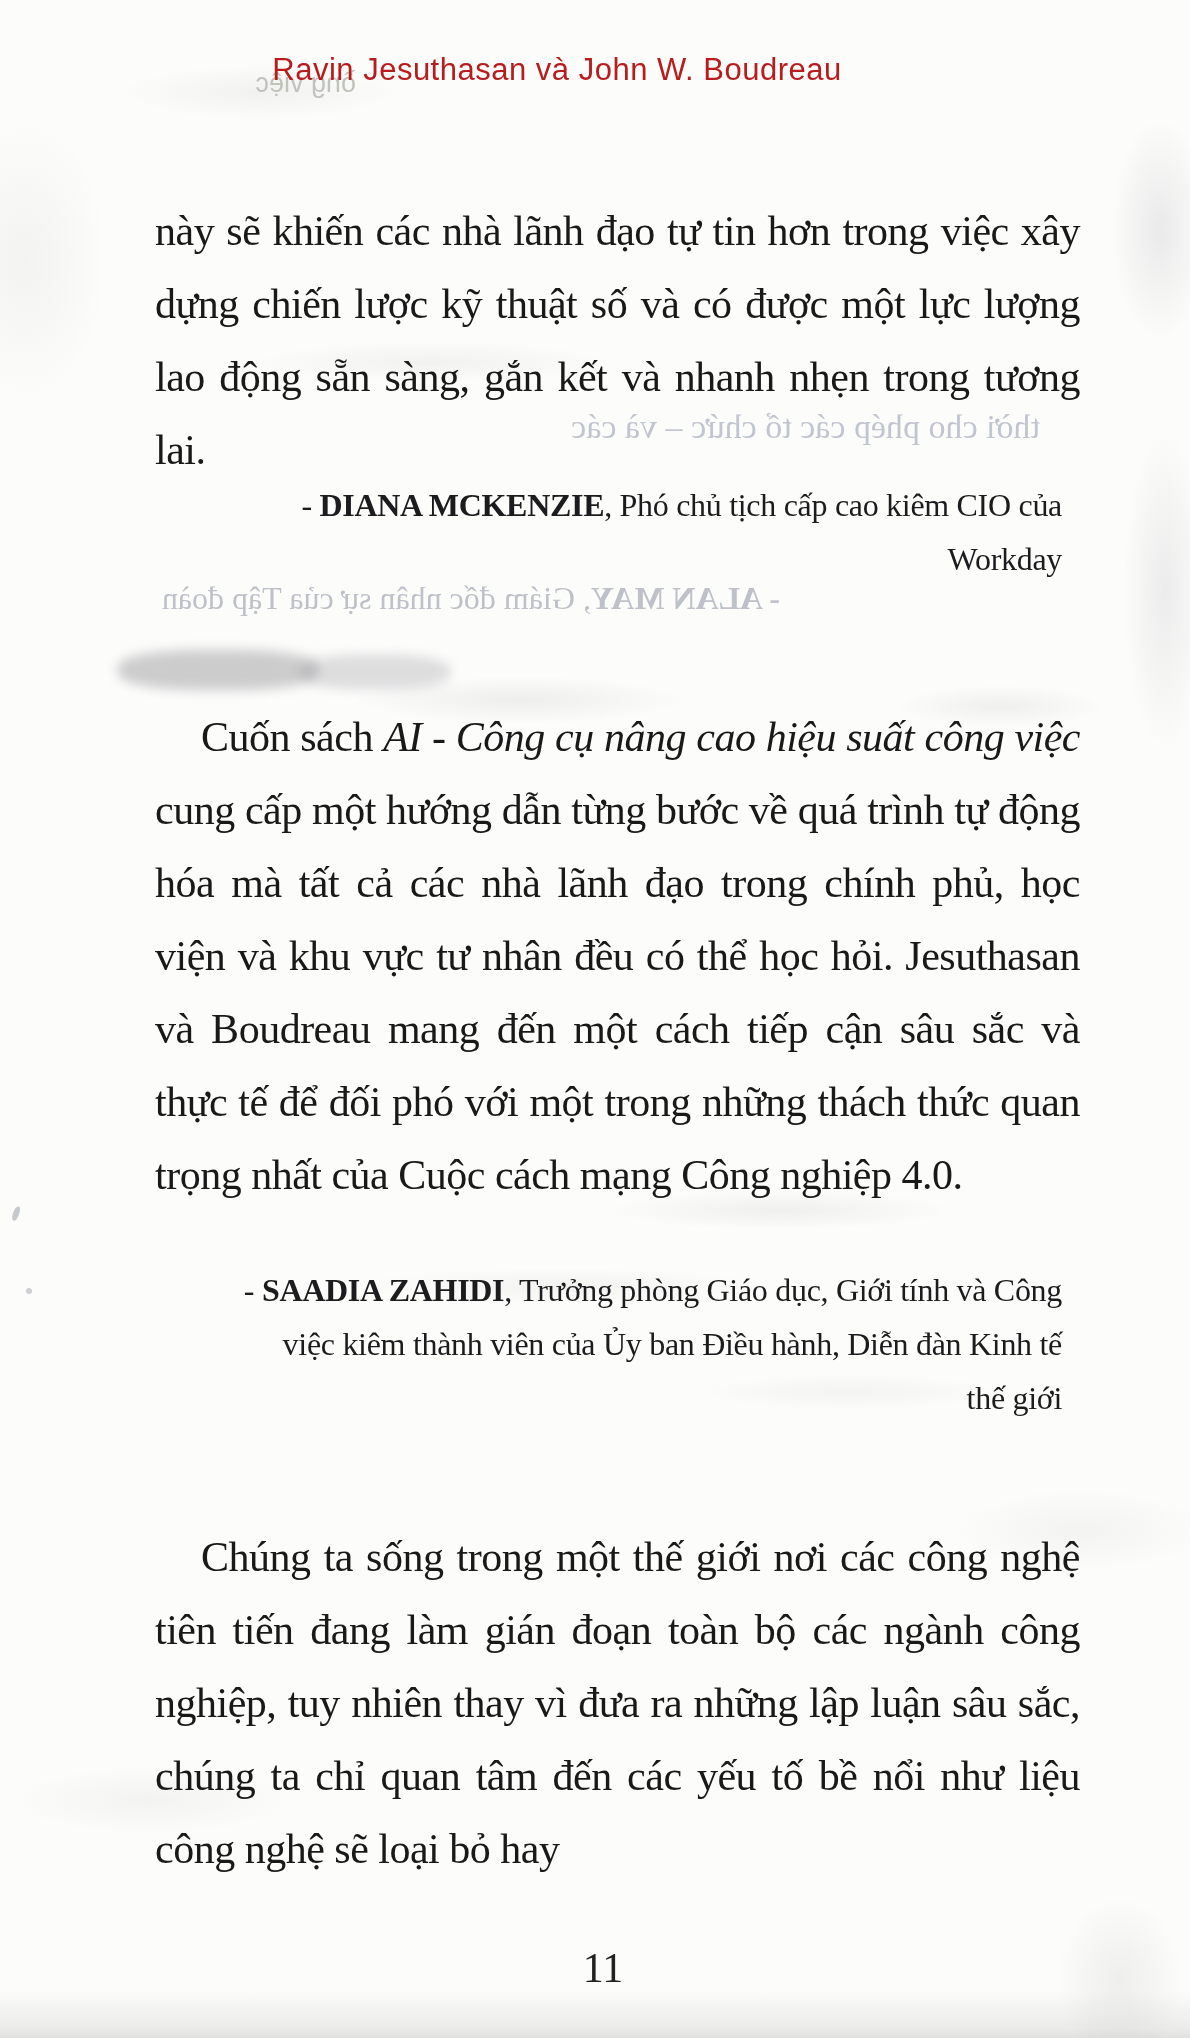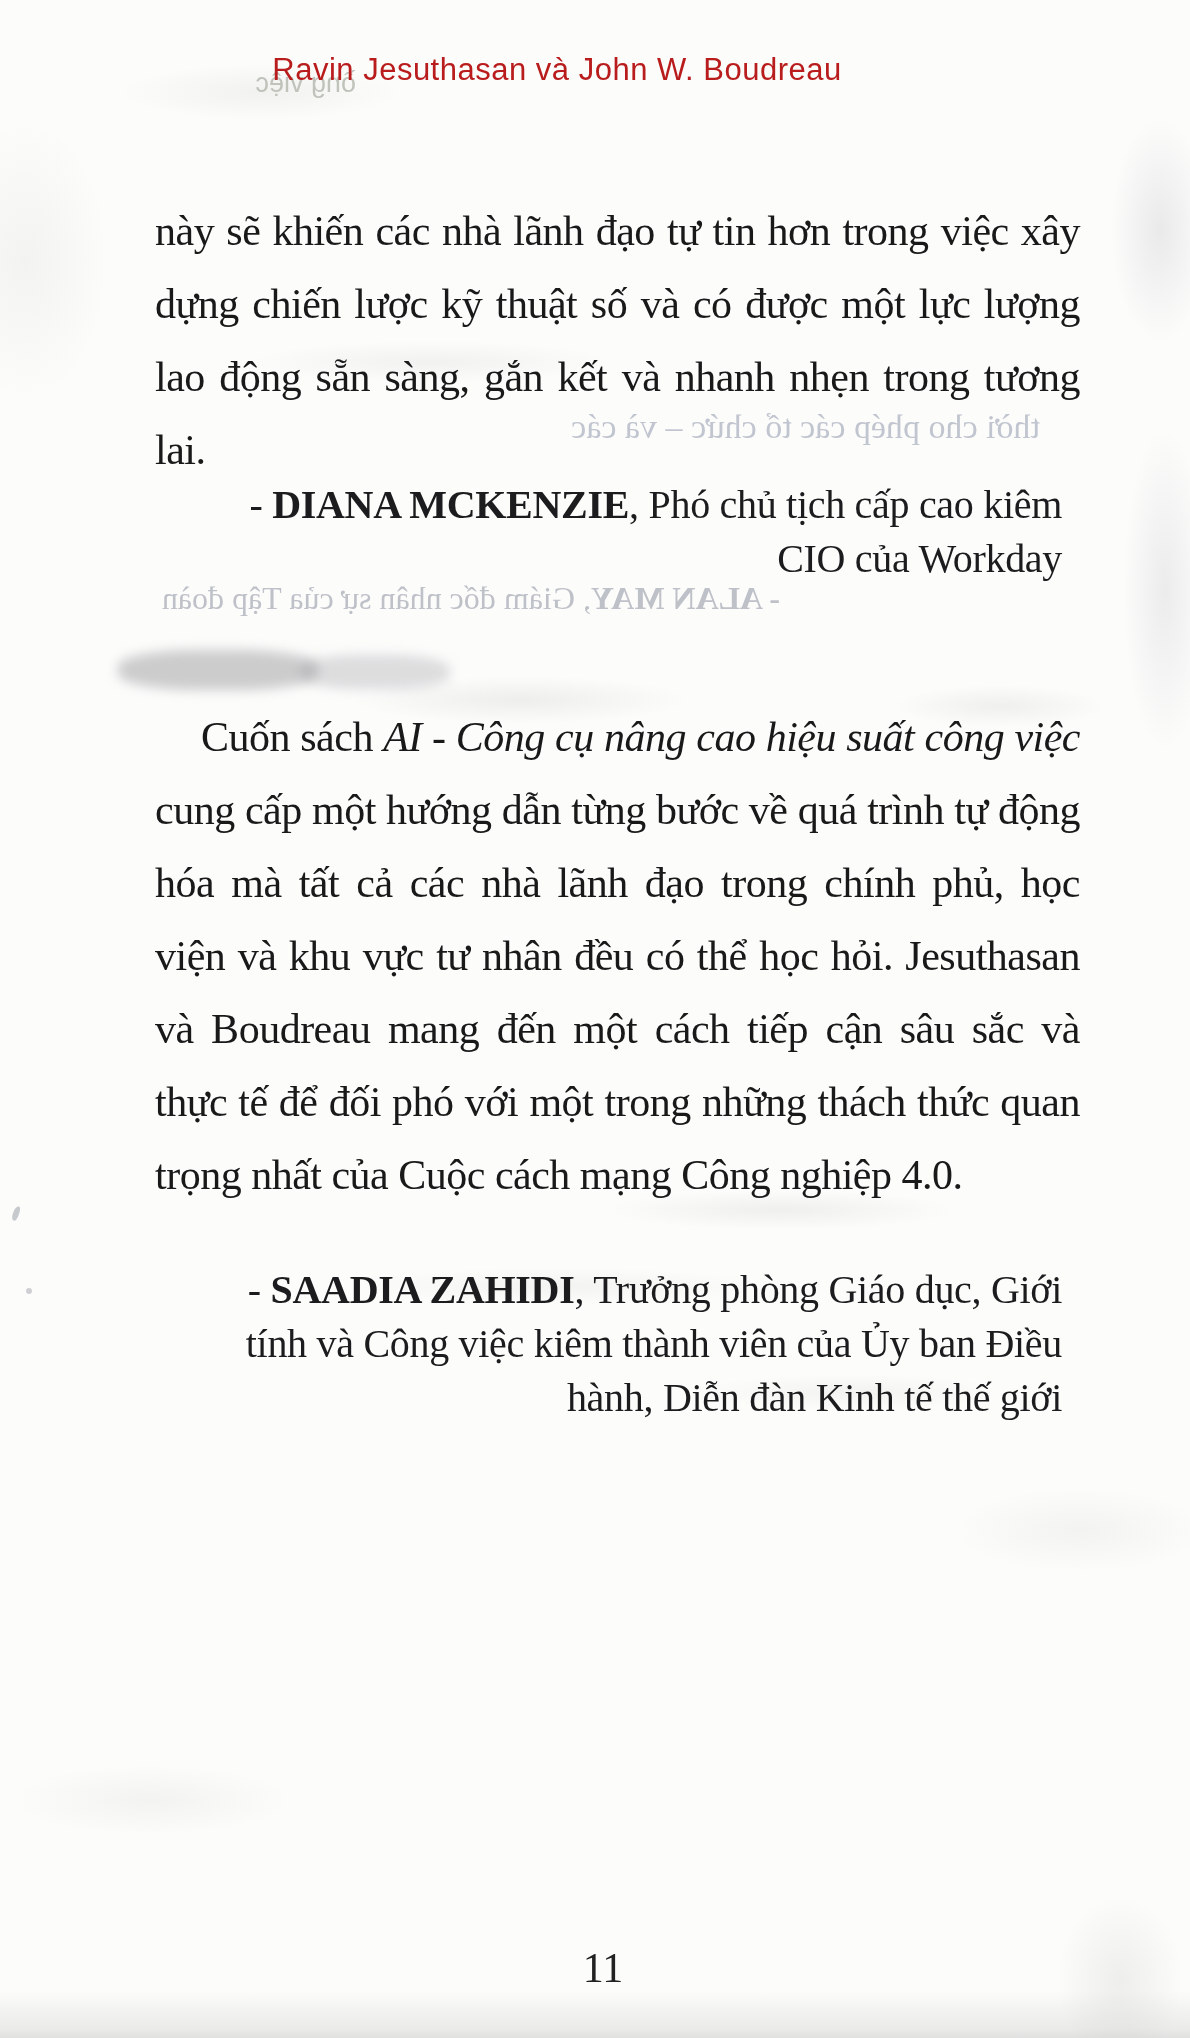--- a/index.html
+++ b/index.html
@@ -51,21 +51,21 @@
     line-height: 73px;
     letter-spacing: -0.5px;
     text-align: justify;
     color: #191919;
   }
   .indent { text-indent: 46px; }
   .italic { font-style: italic; }
   .attr {
     position: absolute;
     right: 128px; width: 820px;
-    font-size: 40px;
+    font-size: 32px;
     line-height: 54px;
     letter-spacing: -0.3px;
     text-align: right;
     color: #1c1c1e;
   }
   .attr-name { font-weight: bold; }
   .page-number {
     position: absolute;
     top: 1944px; left: 0; width: 1206px;
     text-align: center;
@@ -149,20 +149,21 @@
   <div class="smudge smudge-2"></div>
 
   <p class="body-text indent" id="review-p">
     <span>Cuốn sách </span><span class="italic">AI - Công cụ nâng cao hiệu suất công việc</span><span> cung cấp một hướng dẫn từng bước về quá trình tự động hóa mà tất cả các nhà lãnh đạo trong chính phủ, học viện và khu vực tư nhân đều có thể học hỏi. Jesuthasan và Boudreau mang đến một cách tiếp cận sâu sắc và thực tế để đối phó với một trong những thách thức quan trọng nhất của Cuộc cách mạng Công nghiệp 4.0.</span>
   </p>
 
   <div class="attr" id="attr-2">
     <span>- </span><span class="attr-name">SAADIA ZAHIDI</span><span>, Trưởng phòng Giáo dục, Giới tính và Công việc kiêm thành viên của Ủy ban Điều hành, Diễn đàn Kinh tế thế giới</span>
   </div>
 
+  <p class="body-text indent" id="world-p">Chúng ta sống trong một thế giới nơi các công nghệ tiên tiến đang làm gián đoạn toàn bộ các ngành công nghiệp, tuy nhiên thay vì đưa ra những lập luận sâu sắc, chúng ta chỉ quan tâm đến các yếu tố bề nổi như liệu công nghệ sẽ loại bỏ hay</p>
 
   <div class="page-number">11</div>
 
   <div class="speck speck-1"></div>
   <div class="speck speck-2"></div>
 
   <div class="bottom-band"></div>
 
 </div>
 

